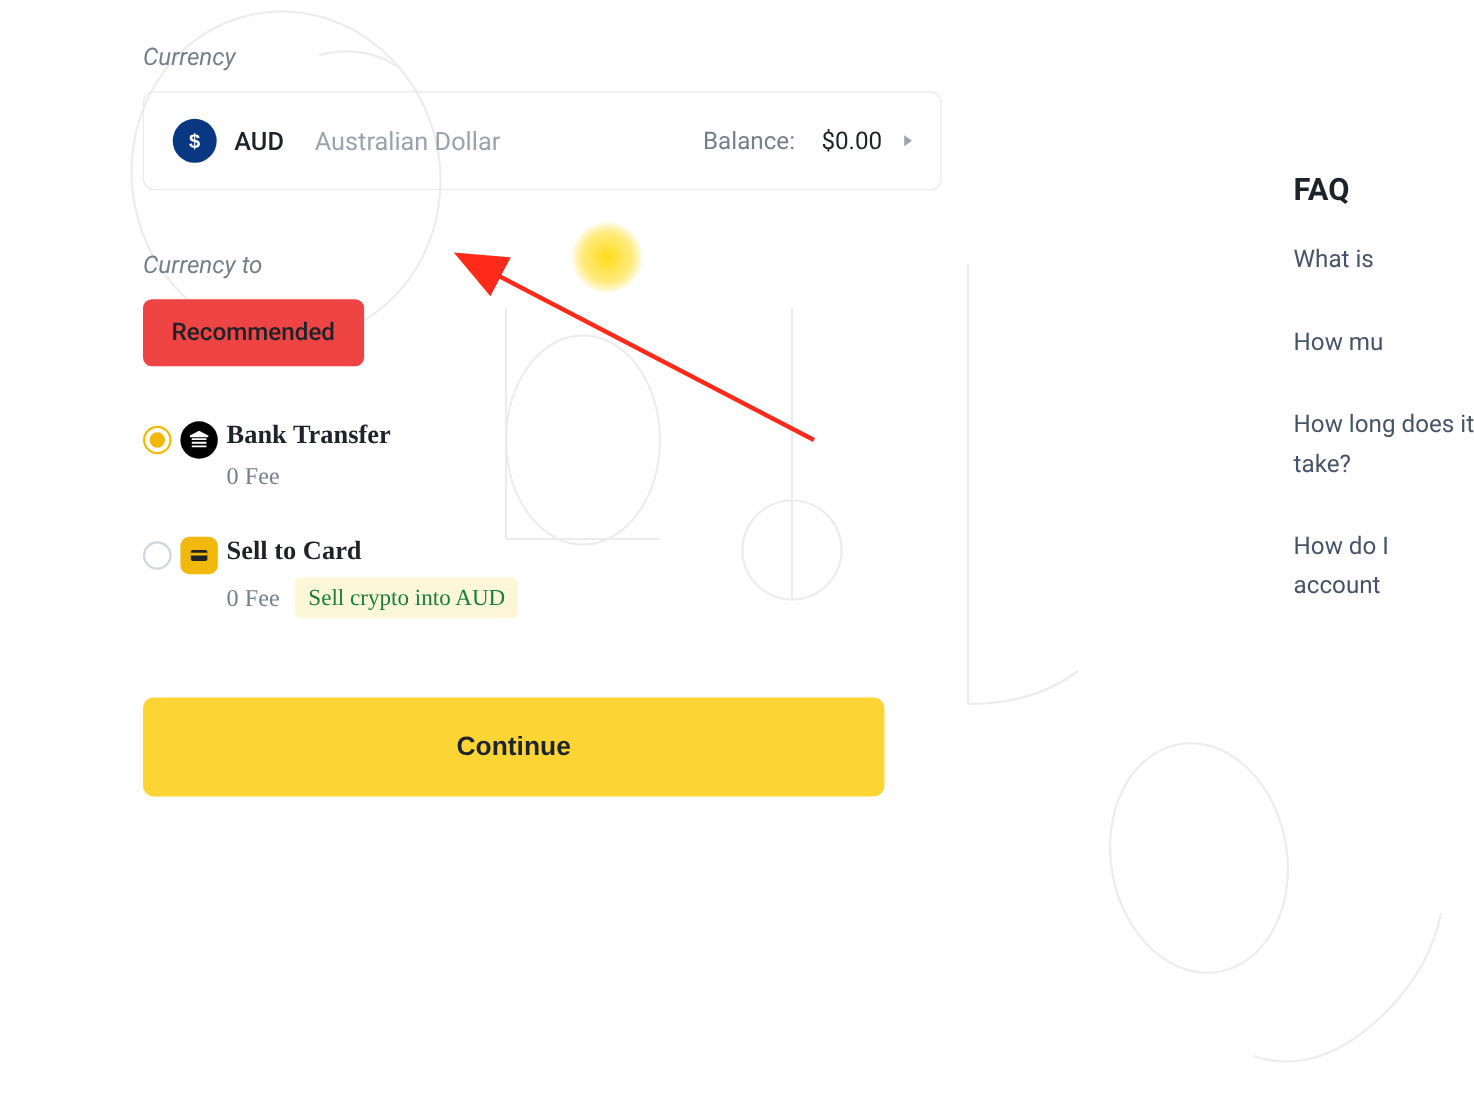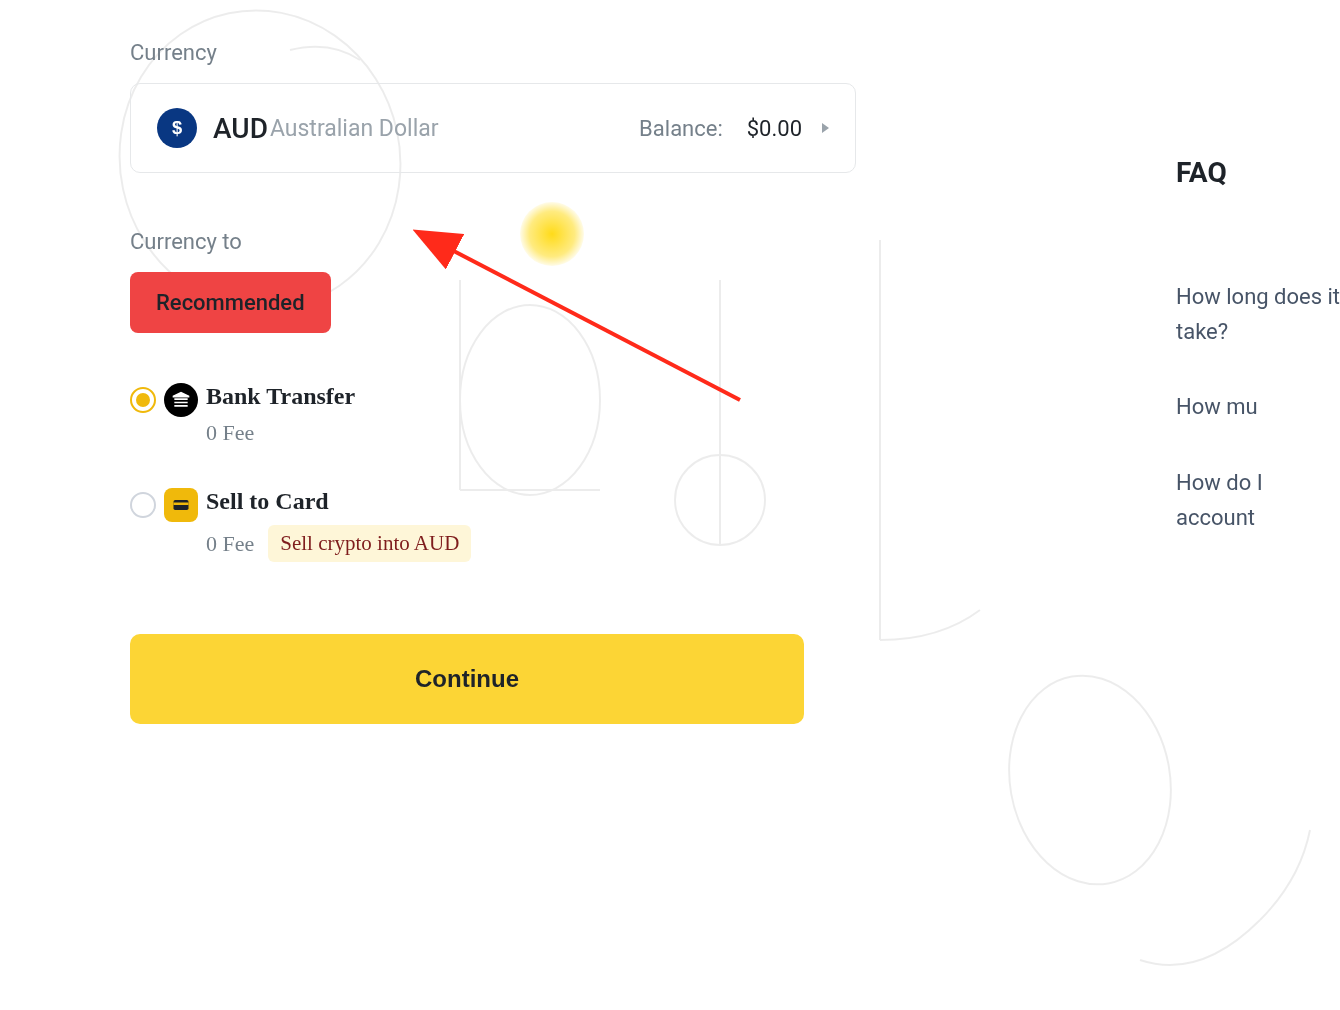--- a/index.html
+++ b/index.html
@@ -27,20 +27,21 @@
     .heading {
       font-size: 33px;
       font-weight: 700;
       color: #000;
       margin-bottom: 72px;
     }
     .label {
       font-size: 22px;
       color: #75808a;
       margin-bottom: 18px;
+      font-style: italic;
     }
     .currency-select {
       width: 726px;
       height: 90px;
       border: 1px solid #e6e8ea;
       border-radius: 10px;
       display: flex;
       align-items: center;
       padding: 0 26px;
       cursor: pointer;
@@ -53,24 +54,24 @@
       border-radius: 50%;
       background: #093782;
       display: flex;
       align-items: center;
       justify-content: center;
       margin-right: 16px;
       flex-shrink: 0;
     }
     .coin-icon svg { width: 22px; height: 22px; }
     .code {
-      font-size: 28px;
+      font-size: 23px;
       font-weight: 500;
       color: #1e2329;
-      margin-right: 2px;
+      margin-right: 28px;
     }
     .fullname {
       font-size: 23px;
       color: #9aa3ab;
     }
     .balance-wrap {
       margin-left: auto;
       display: flex;
       align-items: center;
       gap: 20px;
@@ -151,21 +152,21 @@
     }
     .method-sub {
       font-size: 22px;
       color: #75808a;
       display: flex;
       align-items: center;
       gap: 14px;
     }
     .badge {
       background: #fef6d8;
-      color: #7f1d1d;
+      color: #15803d;
       font-size: 21px;
       padding: 6px 12px;
       border-radius: 6px;
       text-align: right;
     }
     .continue-btn {
       width: 674px;
       height: 90px;
       background: #fcd535;
       border: none;
@@ -179,21 +180,21 @@
     .faq {
       position: absolute;
       top: 156px;
       left: 1176px;
       z-index: 1;
     }
     .faq-title {
       font-size: 28px;
       font-weight: 700;
       color: #1e2329;
-      margin-bottom: 90px;
+      margin-bottom: 30px;
     }
     .faq-item {
       font-size: 22px;
       color: #475467;
       margin-bottom: 40px;
       line-height: 1.6;
       white-space: nowrap;
     }
     .annotation {
       position: absolute;
@@ -283,22 +284,23 @@
         <span class="badge">Sell crypto into AUD</span>
       </div>
     </div>
   </div>
 
   <button class="continue-btn">Continue</button>
 </div>
 
 <div class="faq">
   <div class="faq-title">FAQ</div>
+  <div class="faq-item">What is</div>
+  <div class="faq-item">How mu</div>
   <div class="faq-item">How long does it<br>take?</div>
-  <div class="faq-item">How mu</div>
   <div class="faq-item">How do I<br>account</div>
 </div>
 
 <div class="highlight-dot annotation"></div>
 <svg class="annotation" width="1340" height="1010" style="left:0;top:0">
   <defs>
     <marker id="arrowhead" markerWidth="12" markerHeight="10" refX="2" refY="5" orient="auto">
       <polygon points="0 0, 12 5, 0 10" fill="#ff2a1a"></polygon>
     </marker>
   </defs>

